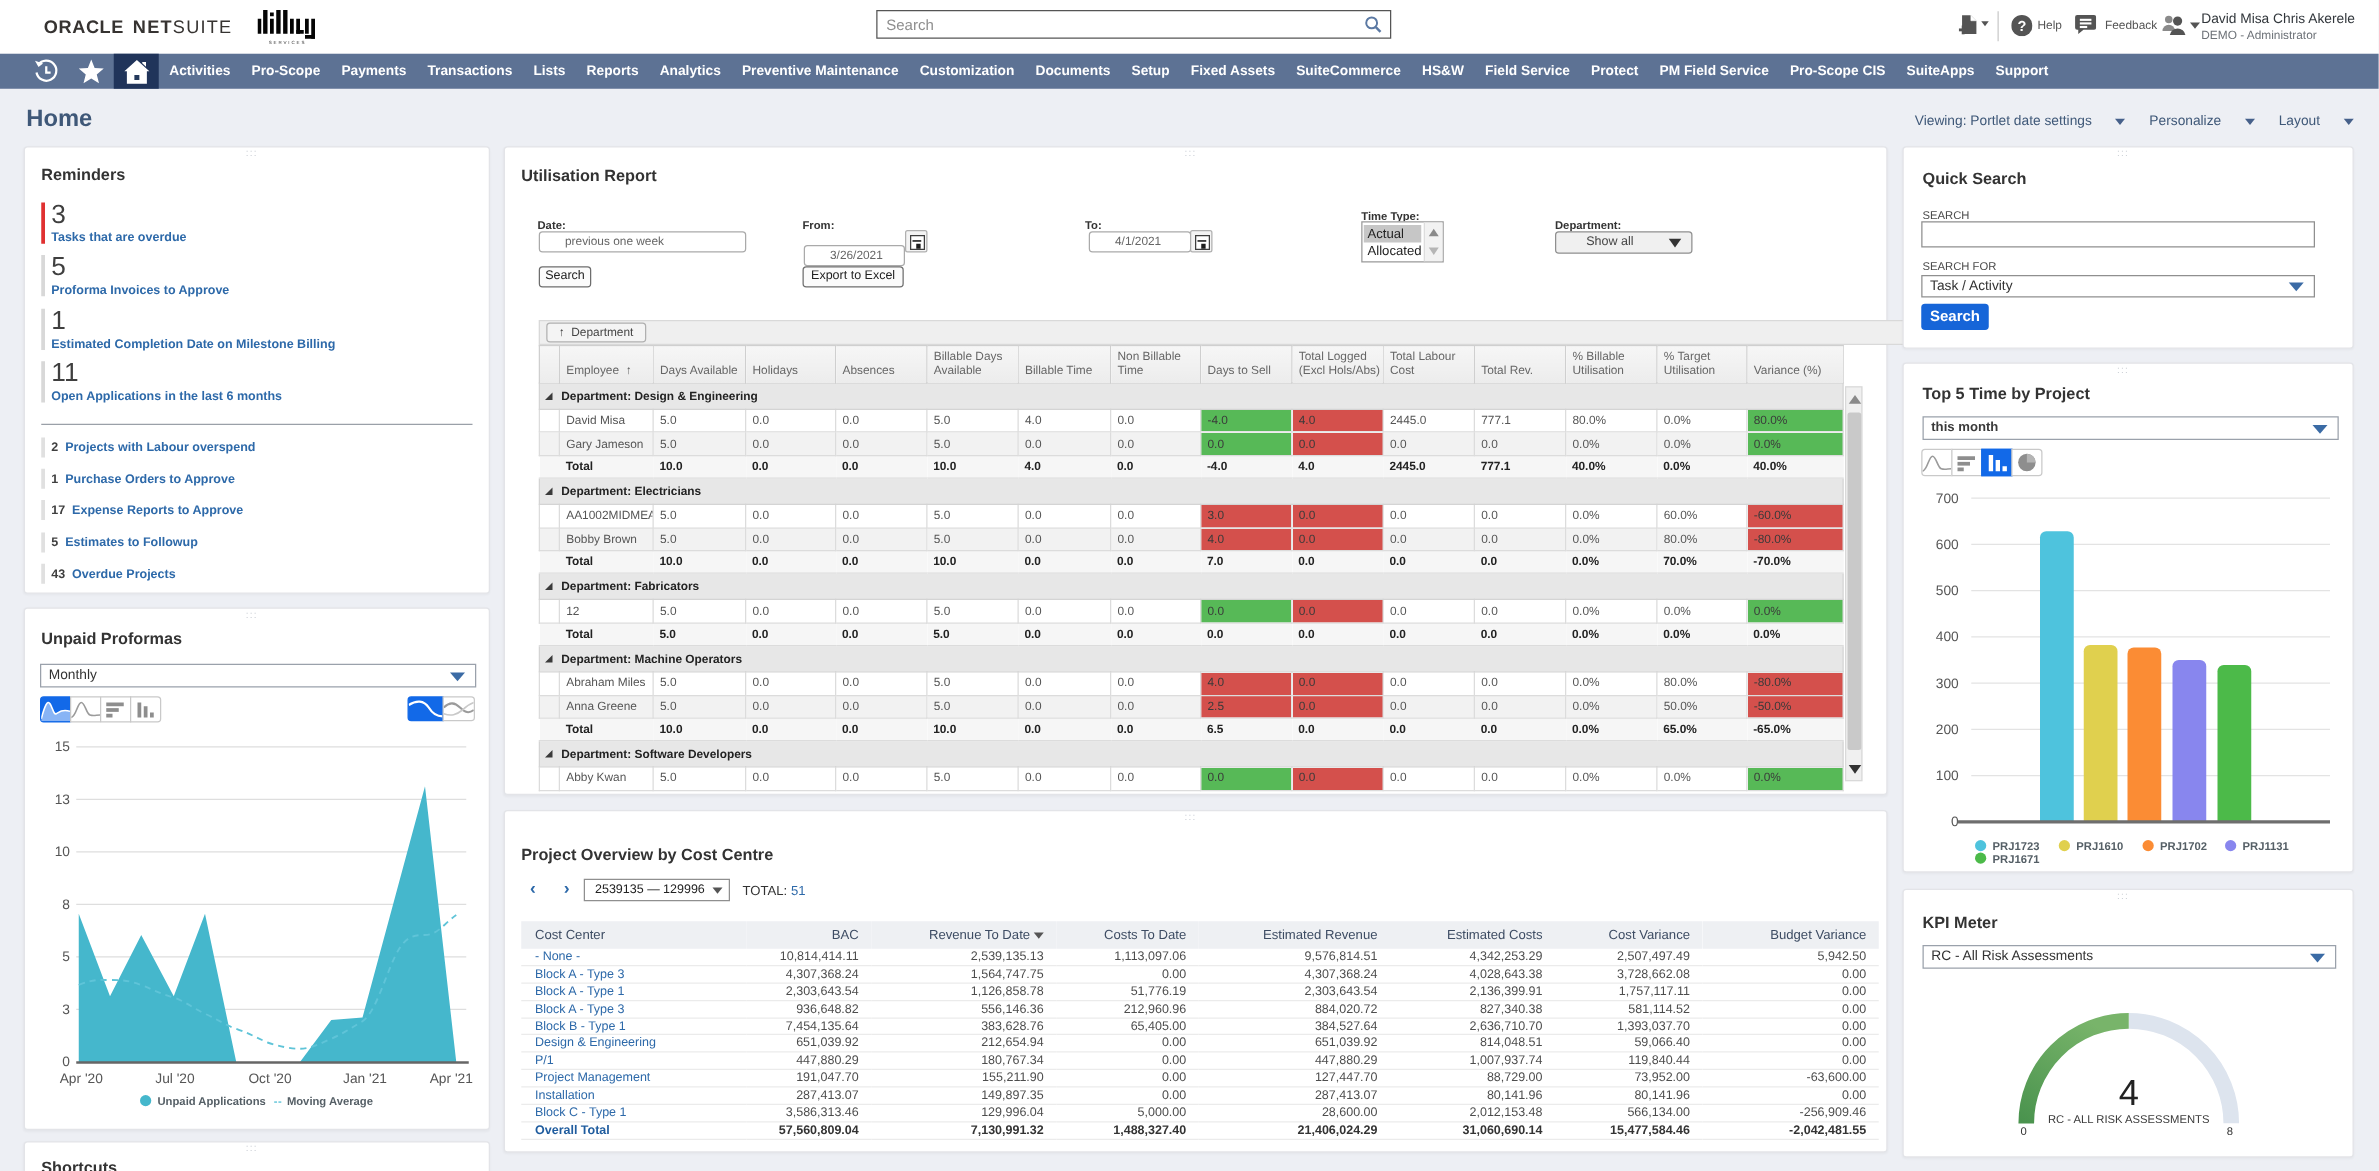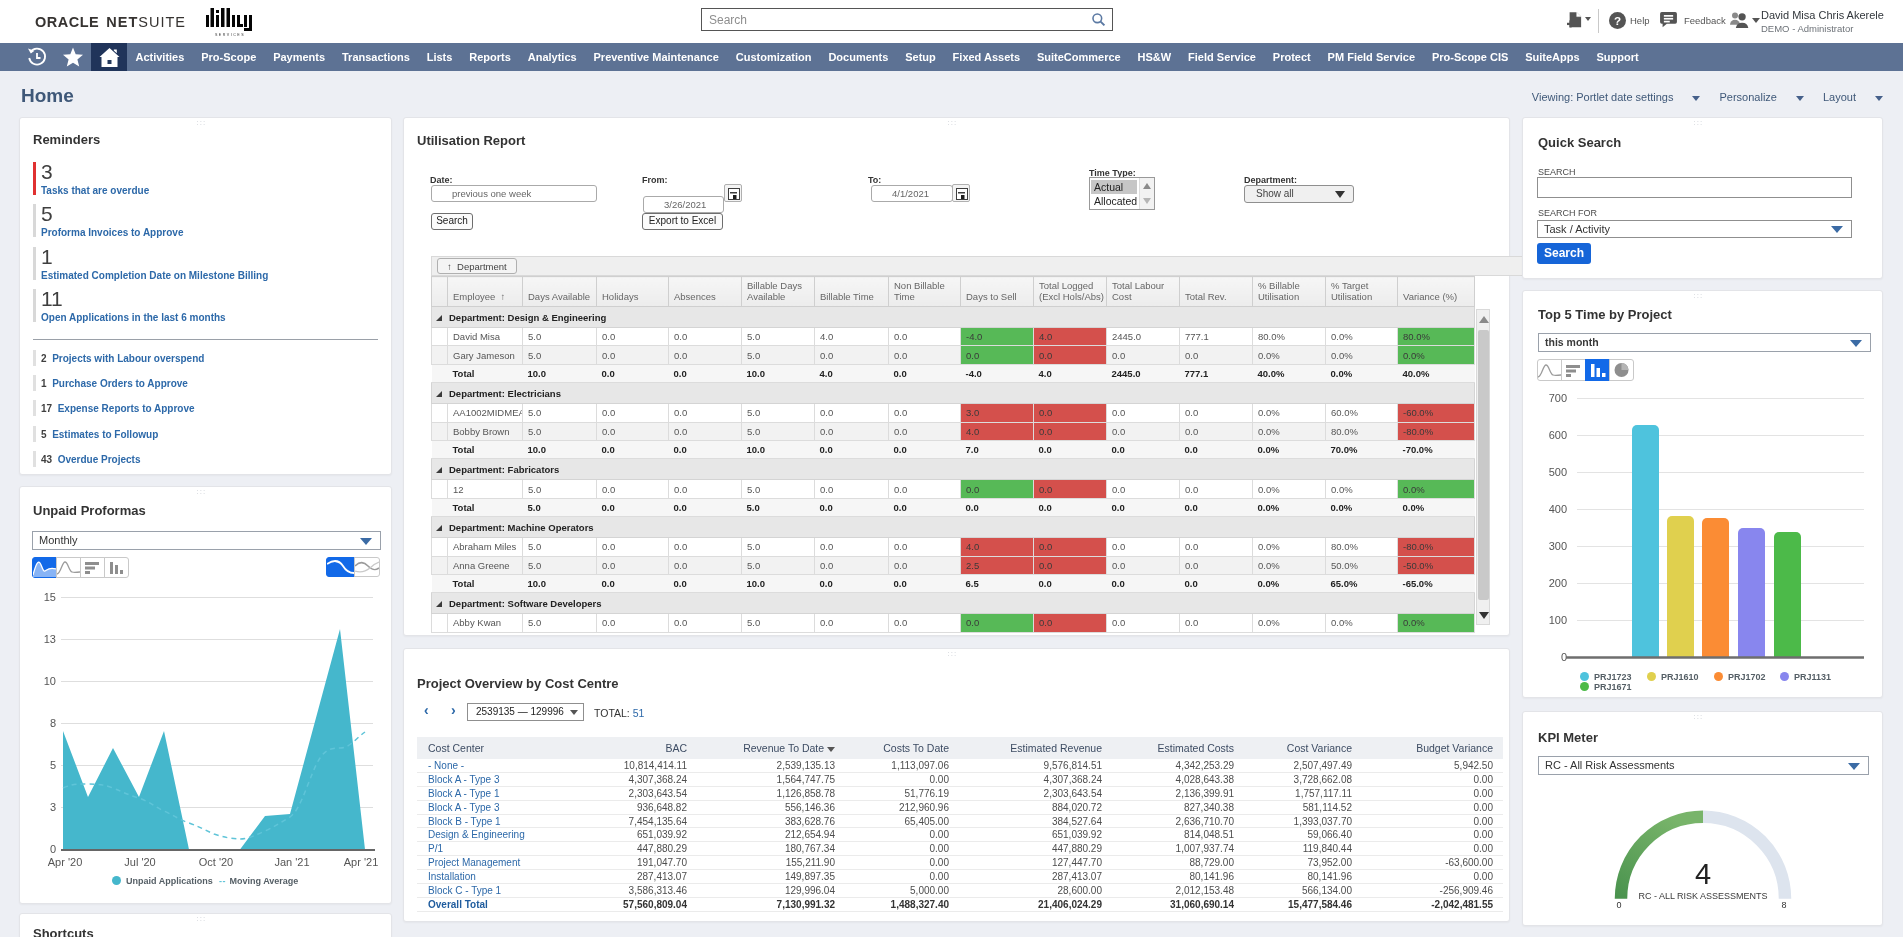--- a/index.html
+++ b/index.html
@@ -280,21 +280,21 @@
   <div class="flabel" style="left:685px;top:50px;">Time Type:</div>
   <div style="position:absolute;left:685px;top:59px;width:66px;height:33px;border:1px solid #999;background:#fff;">
     <div style="position:absolute;left:1px;top:2px;width:46px;height:14px;background:#c6c6c6;font-size:10.5px;color:#222;padding-left:3px;line-height:14px;">Actual</div>
     <div style="position:absolute;left:1px;top:16px;width:48px;height:14px;font-size:10.5px;color:#222;padding-left:3px;line-height:15px;">Allocated</div>
     <div style="position:absolute;right:0;top:0;bottom:0;width:15px;background:#f2f2f2;border-left:1px solid #ddd;">
       <div style="position:absolute;left:3px;top:5px;width:0;height:0;border-left:4.5px solid transparent;border-right:4.5px solid transparent;border-bottom:6px solid #8a8a8a;"></div>
       <div style="position:absolute;left:3px;bottom:5px;width:0;height:0;border-left:4.5px solid transparent;border-right:4.5px solid transparent;border-top:6px solid #b5b5b5;"></div>
     </div>
   </div>
   <div class="flabel" style="left:840px;top:57px;">Department:</div>
-  <div class="sel" style="left:840px;top:67px;width:110px;height:18px;line-height:16px;padding-left:11px;background:#f0f0f0;border-radius:3px;border-color:#8f8f8f;color:#444;font-size:10px;">Show all<span class="tri" style="border-top-color:#333;border-left-width:5px;border-right-width:5px;"></span></div>
+  <div class="sel" style="left:840px;top:67px;width:110px;height:18px;line-height:16px;padding-left:24px;background:#f0f0f0;border-radius:3px;border-color:#8f8f8f;color:#444;font-size:10px;">Show all<span class="tri" style="border-top-color:#333;border-left-width:5px;border-right-width:5px;"></span></div>
   <div class="btn" style="left:27px;top:95px;width:42px;height:17px;line-height:14px;">Search</div>
   <div class="btn" style="left:238px;top:95px;width:81px;height:17px;line-height:14px;">Export to Excel</div>
   <div class="ut">
     <div class="ut-band">
           <span class="ut-chip">↑&nbsp; Department</span>
         </div>
     <table class="utt" cellspacing="0">
       <colgroup>
             <col style="width:16px">
             <col style="width:75px">

